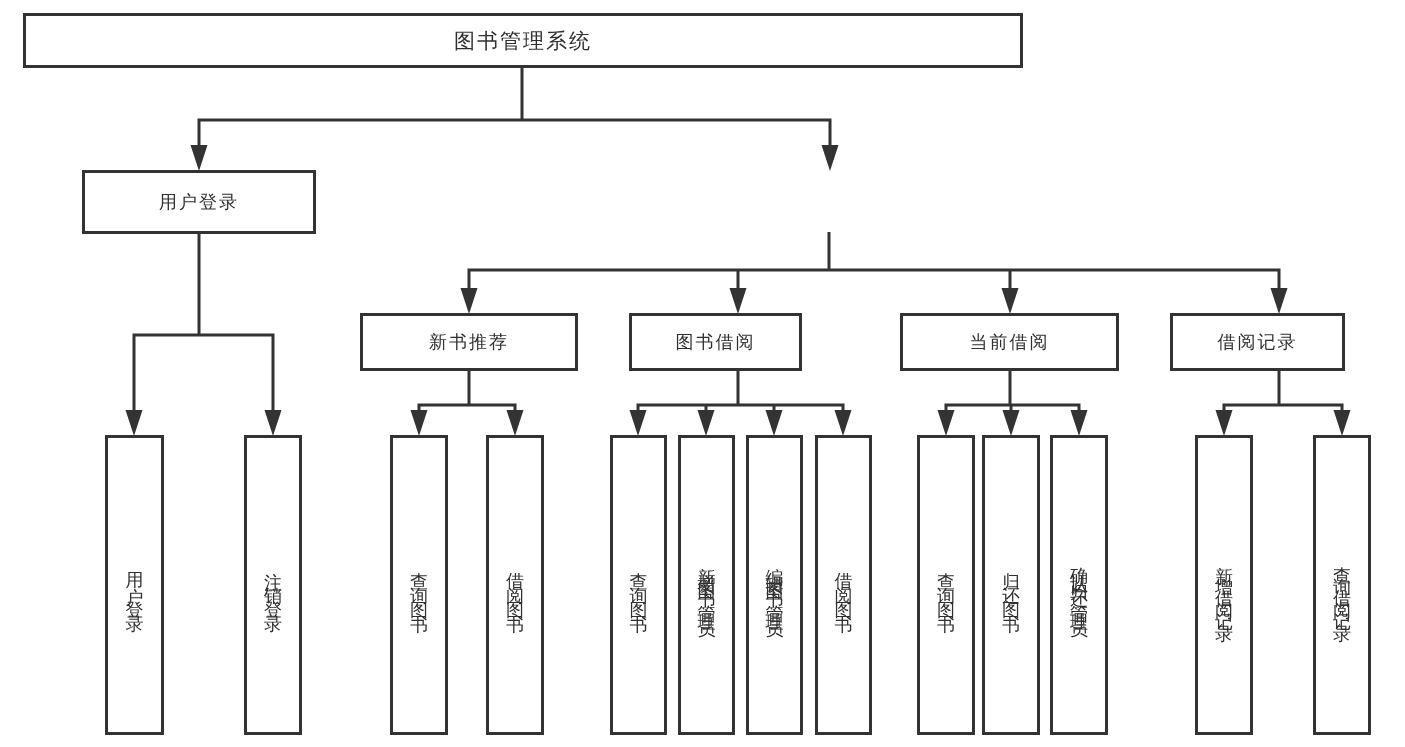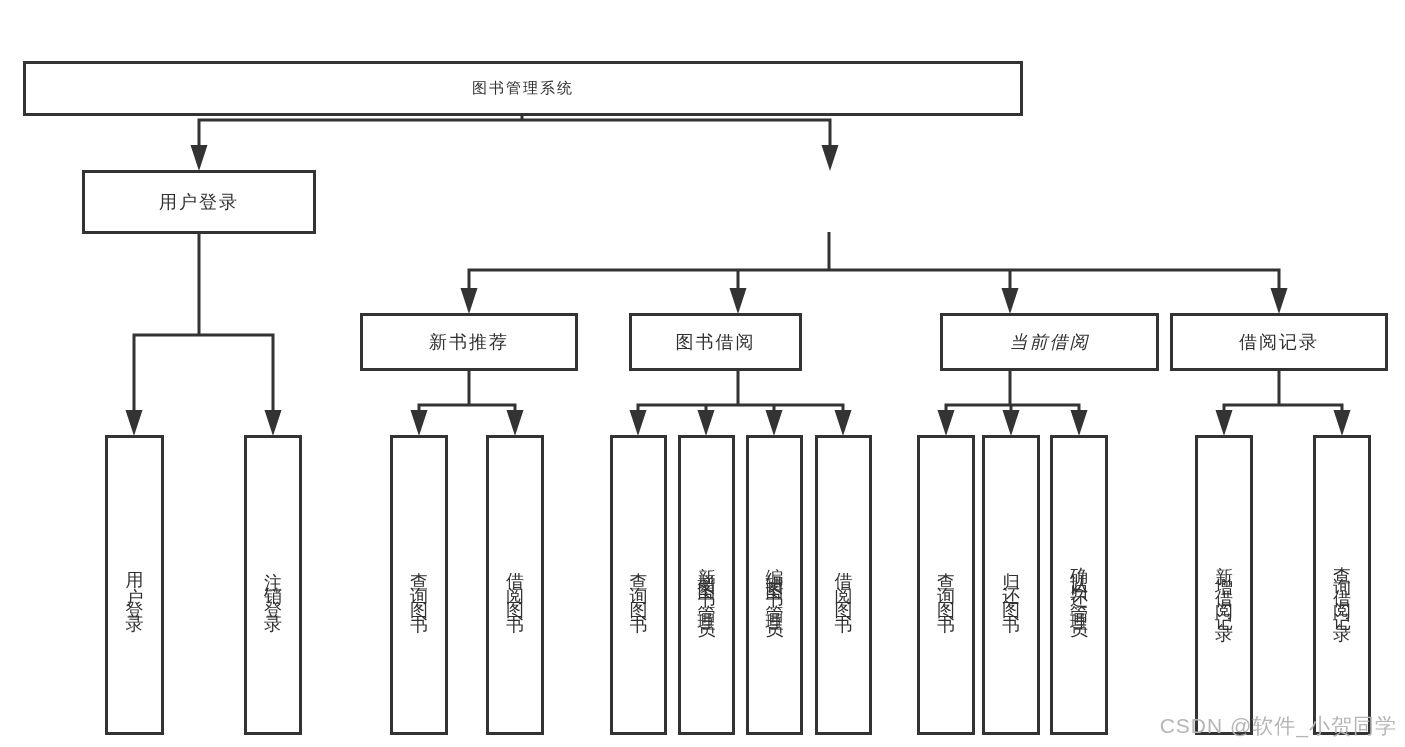--- a/index.html
+++ b/index.html
@@ -26,22 +26,21 @@
     display: flex;
     align-items: center;
     justify-content: center;
     z-index: 2;
   }
   .hbox {
     font-size: 18px;
     letter-spacing: 2px;
   }
   .root {
-    font-size: 15px;
-    margin-top: 48px;
+    font-size: 21px;
   }
   .vbox {
     font-size: 18px;
     writing-mode: vertical-rl;
     text-orientation: mixed;
     letter-spacing: 0.8em;
     line-height: 1;
     padding-top: 4px;
   }
   .vbox.mid { letter-spacing: 0.65em; }
@@ -101,36 +100,35 @@
       <polygon points="1333.5,410 1350.5,410 1342,436"></polygon>
     </g>
   </svg>
 
   <div class="box hbox root" style="left:23px; top:13px; width:1000px; height:55px;">图书管理系统</div>
 
   <div class="box hbox" style="left:82px; top:170px; width:234px; height:64px;">用户登录</div>
 
   <div class="box hbox" style="left:360px; top:313px; width:218px; height:58px;">新书推荐</div>
   <div class="box hbox" style="left:629px; top:313px; width:173px; height:58px;">图书借阅</div>
-  <div class="box hbox" style="left:940px; top:313px; width:219px; height:58px;font-style:italic;">当前借阅</div>
-  <div class="box hbox" style="left:1170px; top:313px; width:218px; height:58px;">借阅记录</div>
+  <div class="box hbox" style="left:900px; top:313px; width:219px; height:58px;">当前借阅</div>
+  <div class="box hbox" style="left:1170px; top:313px; width:175px; height:58px;">借阅记录</div>
 
   <div class="box vbox" style="left:105px; top:435px; width:59px; height:300px;">用户登录</div>
   <div class="box vbox" style="left:244px; top:435px; width:58px; height:300px;">注销登录</div>
 
   <div class="box vbox" style="left:390px; top:435px; width:58px; height:300px;">查询图书</div>
   <div class="box vbox" style="left:486px; top:435px; width:58px; height:300px;">借阅图书</div>
 
   <div class="box vbox" style="left:610px; top:435px; width:57px; height:300px;">查询图书</div>
   <div class="box vbox long" style="left:678px; top:435px; width:57px; height:300px;">新增图书（管理员）</div>
   <div class="box vbox long" style="left:746px; top:435px; width:57px; height:300px;">编辑图书（管理员）</div>
   <div class="box vbox" style="left:815px; top:435px; width:57px; height:300px;">借阅图书</div>
 
   <div class="box vbox" style="left:917px; top:435px; width:58px; height:300px;">查询图书</div>
   <div class="box vbox" style="left:982px; top:435px; width:58px; height:300px;">归还图书</div>
   <div class="box vbox long" style="left:1050px; top:435px; width:58px; height:300px;">确认归还（管理员）</div>
 
   <div class="box vbox mid" style="left:1195px; top:435px; width:58px; height:300px;">新增借阅记录</div>
   <div class="box vbox mid" style="left:1313px; top:435px; width:58px; height:300px;">查询借阅记录</div>
 
-  <div id="watermark">CSDN @软件_小贺同学</div>
 
 </div>
 
 </body></html>

